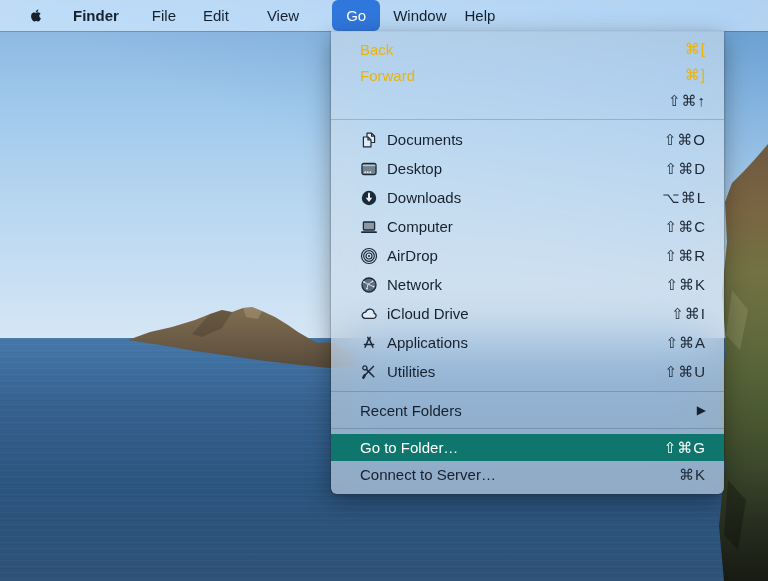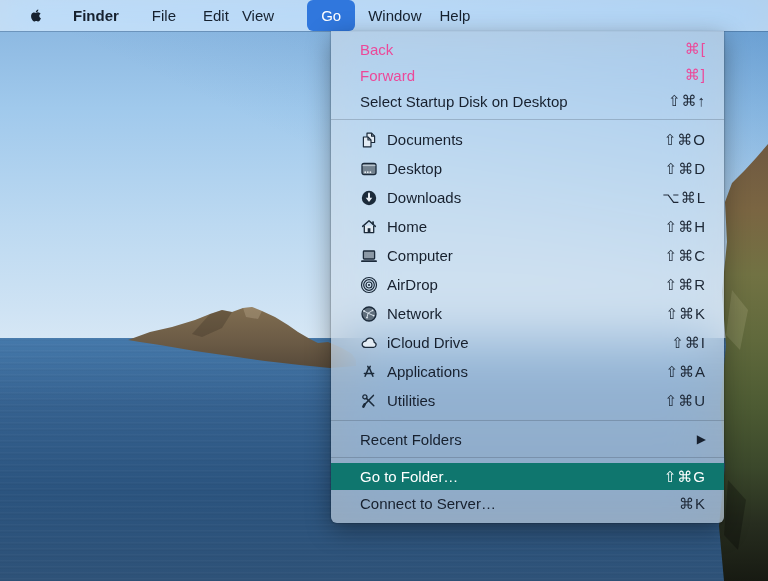--- a/index.html
+++ b/index.html
@@ -19,40 +19,40 @@
   .cliff-svg{position:absolute;left:718px;top:140px;}
   
   .menubar{position:absolute;left:0;top:0;width:768px;height:31px;display:flex;align-items:center;
     background:rgba(231,242,252,.62);backdrop-filter:blur(18px) saturate(160%);
     box-shadow:0 1px 0 rgba(25,55,90,.28);font-size:15px;color:#16212f;z-index:5;}
   .mb-apple{margin-left:29px;display:flex;align-items:center;}
   .mb-item{white-space:nowrap;}
   .mb-finder{margin-left:29px;font-weight:bold;}
   .mb-file{margin-left:33px;}
   .mb-edit{margin-left:27px;}
-  .mb-view{margin-left:13px;}
+  .mb-view{margin-left:38px;}
   .mb-go{margin-left:33px;padding:0 14px;height:31px;display:flex;align-items:center;
     background:#3077dd;color:#fff;border-radius:6px;}
   .mb-window{margin-left:13px;}
   .mb-help{margin-left:18px;}
   
   .menu{position:absolute;left:331px;top:31px;width:393px;box-sizing:border-box;
     padding:5px 0 6px;border-radius:0 0 6px 6px;z-index:6;
     background:rgba(215,223,230,.62);backdrop-filter:blur(26px) saturate(150%);
     box-shadow:0 7px 24px rgba(0,0,0,.35),0 1px 3px rgba(0,0,0,.22),-1px 0 1px rgba(0,0,0,.08),1px 0 1px rgba(0,0,0,.08);}
   @supports not ((backdrop-filter:blur(1px)) or (-webkit-backdrop-filter:blur(1px))){
     .menu{background:rgba(205,215,223,.94);}
     .menubar{background:rgba(199,221,241,.95);}
   }
   .mi{display:flex;align-items:center;height:26px;padding:0 18px 0 29px;
     font-size:15px;color:#17202e;}
   .mi.icon-row{height:29px;}
   .mi .ic{width:18px;height:18px;margin-right:9px;flex:none;display:flex;align-items:center;justify-content:center;}
   .mi .sc{margin-left:auto;letter-spacing:1px;color:#1d2735;white-space:nowrap;}
-  .mi.dis,.mi.dis .sc{color:#ec4899;}
+  .mi.dis,.mi.dis .sc{color:#eab308;}
   .mi.tall{height:27px;}
   .mi.hl{background:#0f766e;color:#fff;height:27px;}
   .mi.hl .sc{color:#fff;}
   .sub-arrow{margin-left:auto;font-size:12px;line-height:1;color:#17202e;}
   .sep{height:1px;margin:5px 0;background:rgba(40,52,64,.22);}
   svg{display:block;}
 </style>
 </head>
 <body>
 
@@ -112,21 +112,20 @@
 
     <div class="mi dis">
       <span class="lbl">Back</span>
       <span class="sc">⌘[</span>
     </div>
     <div class="mi dis">
       <span class="lbl">Forward</span>
       <span class="sc">⌘]</span>
     </div>
     <div class="mi">
-      <span class="lbl">Select Startup Disk on Desktop</span>
       <span class="sc">⇧⌘↑</span>
     </div>
 
     <div class="sep"></div>
 
     <div class="mi icon-row">
       <span class="ic">
         <svg width="18" height="18" viewBox="0 0 18 18">
             <path d="M7 2.2 h4.6 l3 3 v6.3 h-7.6 z" fill="#e2ebf3" stroke="#1b2a3a" stroke-width="1.2" stroke-linejoin="round"></path>
             <path d="M11.6 2.2 v3 h3" fill="none" stroke="#1b2a3a" stroke-width="1.2" stroke-linejoin="round"></path>
@@ -153,32 +152,20 @@
     <div class="mi icon-row">
       <span class="ic">
         <svg width="18" height="18" viewBox="0 0 18 18">
             <circle cx="9" cy="9" r="7.2" fill="#1b2a3a"></circle>
             <path d="M9 4.6 v4.6" stroke="#e8eef4" stroke-width="2" stroke-linecap="round"></path>
             <path d="M5.7 8.8 L9 13 L12.3 8.8 z" fill="#e8eef4"></path>
           </svg>
       </span>
       <span class="lbl">Downloads</span>
       <span class="sc">⌥⌘L</span>
-    </div>
-    <div class="mi icon-row">
-      <span class="ic">
-        <svg width="18" height="18" viewBox="0 0 18 18">
-            <rect x="12.2" y="3.4" width="1.7" height="3" fill="#1b2a3a"></rect>
-            <path d="M4.3 7.8 V14.6 h9.4 V7.8" fill="#e2ebf3" stroke="#1b2a3a" stroke-width="1.3" stroke-linejoin="round"></path>
-            <path d="M2.6 8.4 L9 2.8 L15.4 8.4" fill="none" stroke="#1b2a3a" stroke-width="1.4" stroke-linecap="round" stroke-linejoin="round"></path>
-            <rect x="7.7" y="10.2" width="2.7" height="4.4" fill="#1b2a3a"></rect>
-          </svg>
-      </span>
-      <span class="lbl">Home</span>
-      <span class="sc">⇧⌘H</span>
     </div>
     <div class="mi icon-row">
       <span class="ic">
         <svg width="18" height="18" viewBox="0 0 18 18">
             <rect x="3.4" y="4" width="11.2" height="8" rx="0.8" fill="#8b99a6" stroke="#1b2a3a" stroke-width="1.3"></rect>
             <path d="M1.9 14.2 h14.2" stroke="#1b2a3a" stroke-width="1.7" stroke-linecap="round"></path>
           </svg>
       </span>
       <span class="lbl">Computer</span>
       <span class="sc">⇧⌘C</span>

